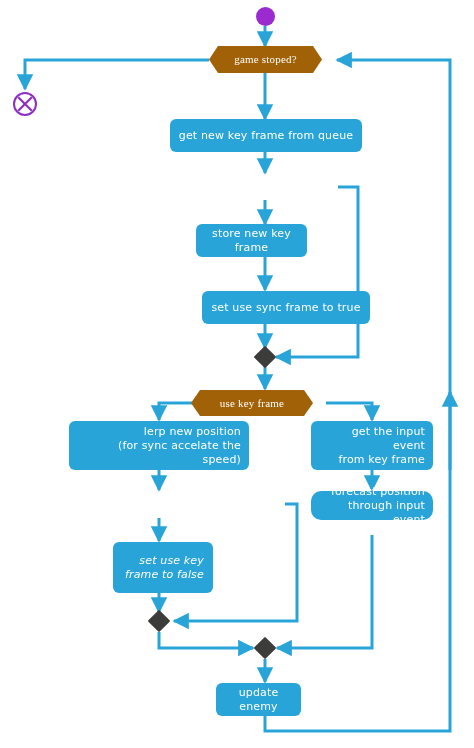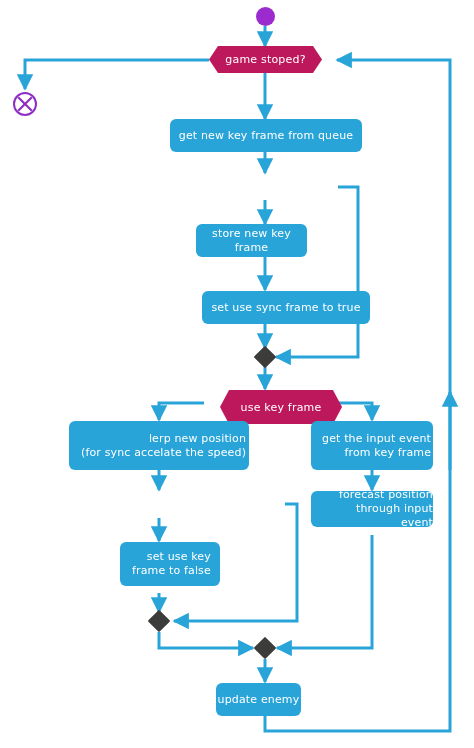--- a/index.html
+++ b/index.html
@@ -33,41 +33,42 @@
     background: #29A4D9;
     border-radius: 6px;
     color: #ffffff;
     display: flex;
     align-items: center;
     justify-content: center;
     text-align: center;
     font-size: 11px;
     line-height: 14px;
     letter-spacing: 0.15px;
-    padding: 2px 0;
+    padding: 2px 8px;
   }
   .action.left-align {
     justify-content: flex-start;
     text-align: right;
   }
   .action .label {
     white-space: pre-line;
     display: block;
   }
   .decision {
     color: #ffffff;
     font-size: 11px;
     line-height: 13px;
     letter-spacing: 0.2px;
     display: flex;
     align-items: center;
     justify-content: center;
     text-align: center;
-    background: #be185d;
+    background: #a16207;
     clip-path: polygon(0% 50%, 9px 0%, calc(100% - 9px) 0%, 100% 50%, calc(100% - 9px) 100%, 9px 100%);
+    font-family: Liberation Serif, serif;
   }
   .merge {
     background: #3C3C3B;
     transform: rotate(45deg);
     border-radius: 1px;
   }
   .start-node {
     background: #9B2BCF;
     border-radius: 50%;
   }
@@ -157,41 +158,41 @@
   <div class="node action" style="left:196px; top:224px; width:111px; height:33px;">
     <span class="label">store new key frame</span>
   </div>
 
   <div class="node action" style="left:182px; top:291px; width:168px; height:33px;margin-left:20px;">
     <span class="label">set use sync frame to true</span>
   </div>
 
   <div class="node merge" style="left:257px; top:349px; width:16px; height:16px;"></div>
 
-  <div class="node decision" style="left:220px; top:390px; width:122px; height:34px;">
+  <div class="node decision" style="left:191px; top:390px; width:122px; height:26px;">
     <span>use key frame</span>
   </div>
 
   <div class="node action left-align" style="left:69px; top:421px; width:180px; height:49px; padding-left:12px;">
     <span class="label">lerp new position
 (for sync accelate the speed)</span>
   </div>
 
   <div class="node action left-align" style="left:311px; top:421px; width:122px; height:49px; padding-left:11px;">
     <span class="label">get the input event
 from key frame</span>
   </div>
 
 
-  <div class="node action left-align" style="left:311px; top:491px; width:122px; height:36px; padding-left:11px;">
+  <div class="node action left-align" style="left:311px; top:491px; width:122px; height:29px; padding-left:11px;border-radius:10px;">
     <span class="label">forecast position
 through input event</span>
   </div>
 
-  <div class="node action left-align" style="left:120px; top:542px; width:100px; height:44px; padding-left:12px;">
+  <div class="node action left-align" style="left:113px; top:542px; width:100px; height:51px; padding-left:12px;font-style:italic;">
     <span class="label">set use key
 frame to false</span>
   </div>
 
   <div class="node merge" style="left:151px; top:613px; width:16px; height:16px;"></div>
 
   <div class="node merge" style="left:257px; top:640px; width:16px; height:16px;"></div>
 
   <div class="node action" style="left:216px; top:683px; width:85px; height:33px;">
     <span class="label">update enemy</span>

